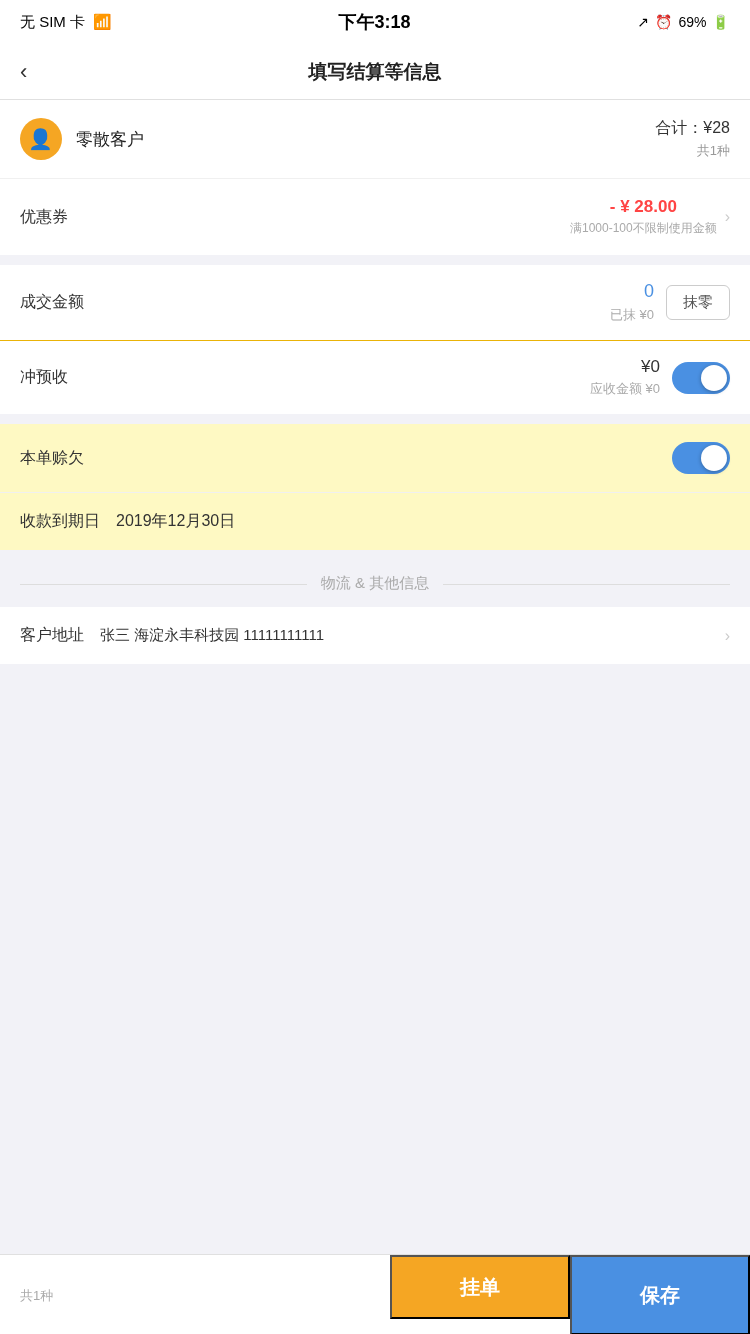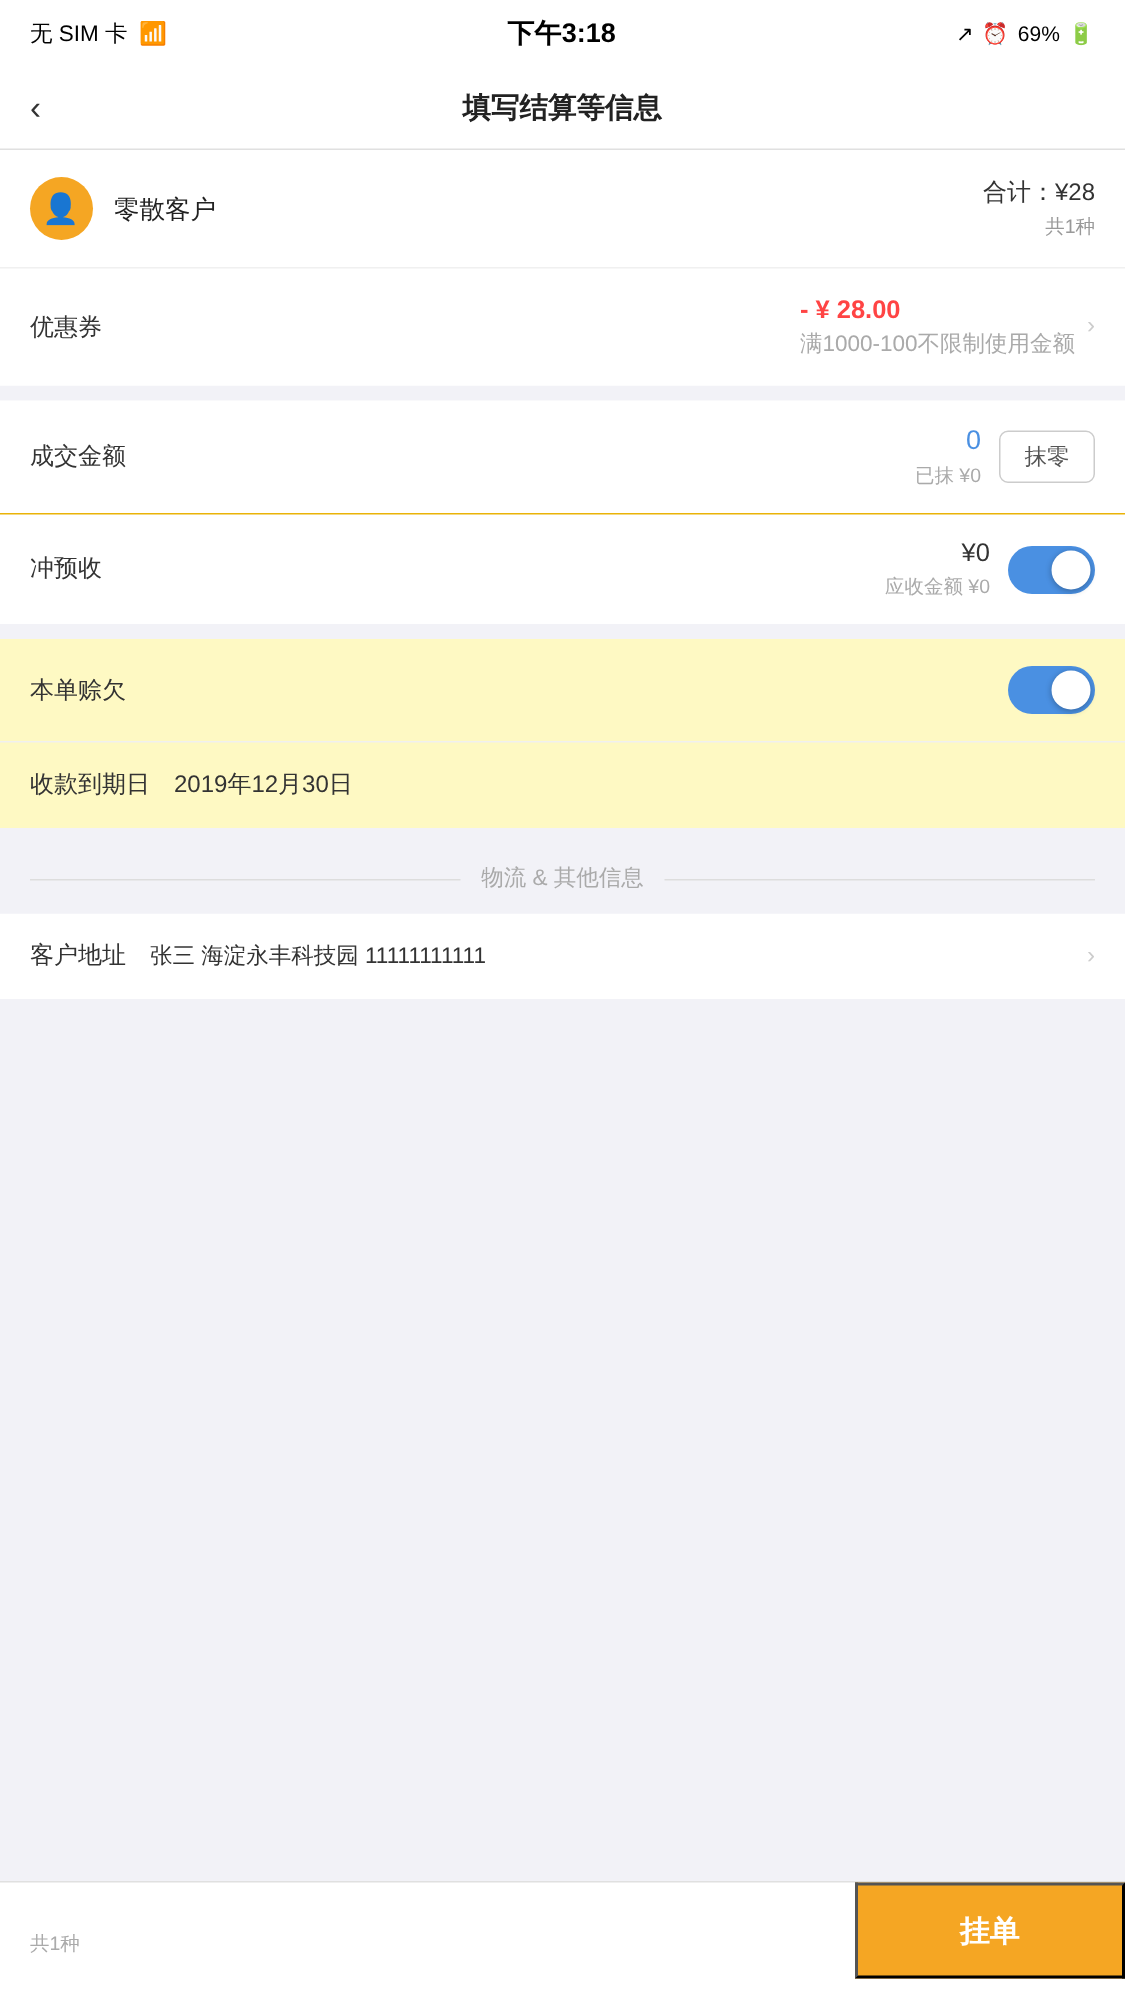--- a/index.html
+++ b/index.html
@@ -118,29 +118,29 @@
     .coupon-label {
       font-size: 16px;
       color: #333;
     }
     .coupon-right {
       display: flex;
       align-items: center;
       gap: 8px;
     }
     .coupon-value-block {
-      text-align: left;
+      text-align: center;
     }
     .coupon-amount {
       font-size: 17px;
       color: #ff4444;
       font-weight: 600;
     }
     .coupon-desc {
-      font-size: 15px;
+      font-size: 12px;
       color: #aaa;
       margin-top: 3px;
     }
     .chevron-icon {
       color: #ccc;
       font-size: 16px;
     }
 
     
     .form-section {
@@ -495,14 +495,15 @@
   <div class="gray-bg"></div>
 
 </div>
 
 <div class="bottom-bar">
   <div class="bottom-left">
     <div class="bottom-count">共1种</div>
   </div>
   <div class="bottom-btn-wrap">
     <button class="btn-pending">挂单</button>
+    <button class="btn-save">保存</button>
   </div>
 </div>
 
 </body></html>

